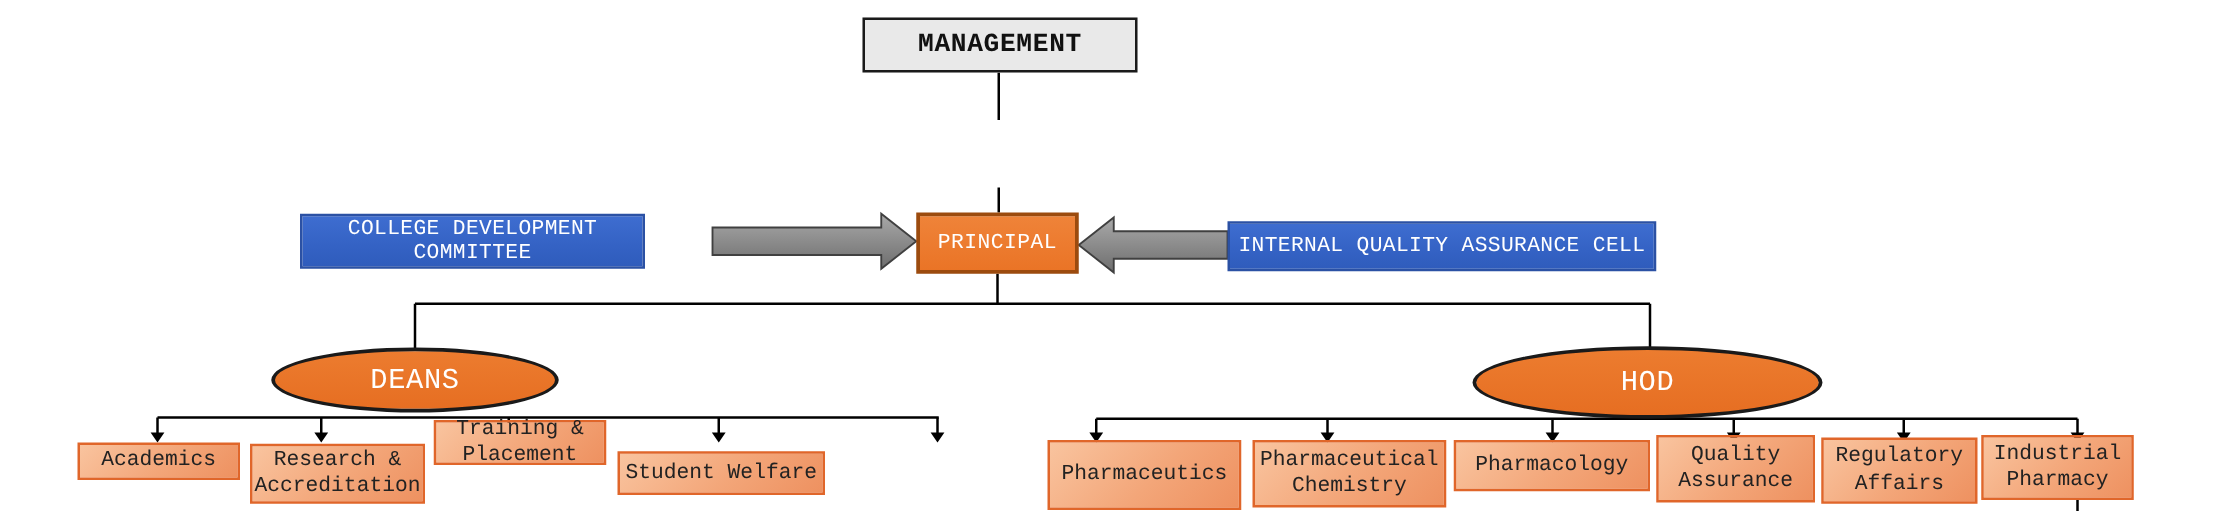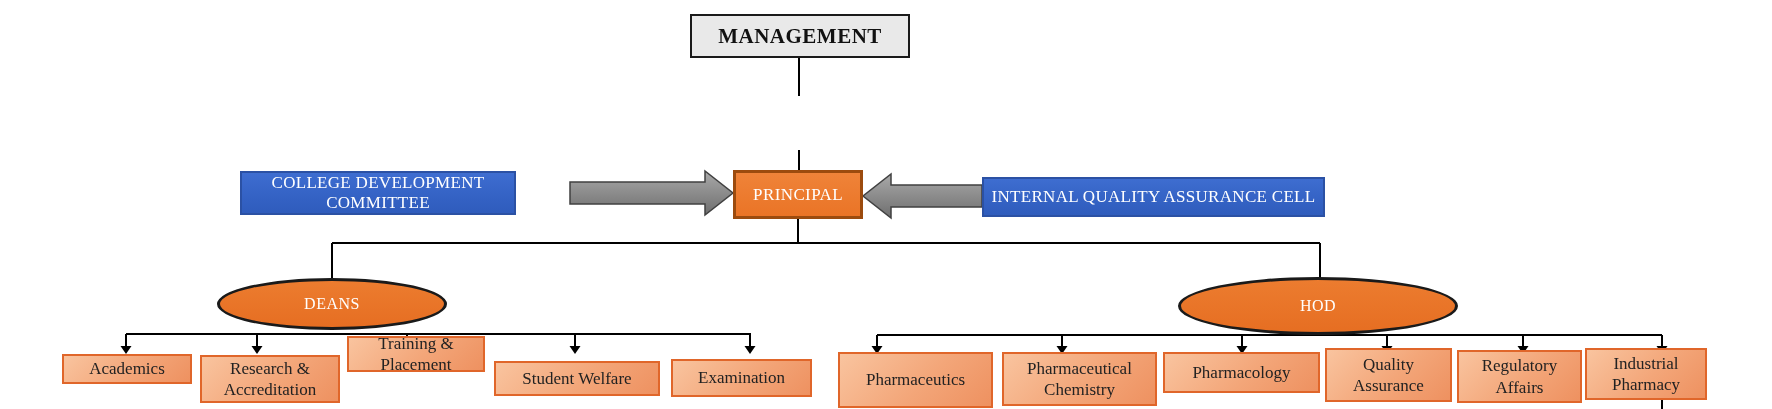--- a/index.html
+++ b/index.html
@@ -1,32 +1,32 @@
 <!DOCTYPE html>
 <html><head>
 <meta charset="utf-8">
 <style>
   html,body{margin:0;padding:0;background:#fff;}
   #canvas{
     position:relative;width:1772px;height:409px;background:#ffffff;overflow:hidden;
-    font-family:Liberation Serif, serif;
+    font-family:Liberation Mono, monospace;
   }
   #wires{position:absolute;left:0;top:0;z-index:1;}
   .node{position:absolute;z-index:2;display:flex;align-items:center;justify-content:center;
         text-align:center;box-sizing:border-box;}
   .mgmt{background:#E9E9E9;border:2px solid #1a1a1a;color:#111;
         font-weight:bold;font-size:21px;letter-spacing:.5px;}
   .blue{background:linear-gradient(180deg,#3E6DD0 0%,#3462C4 60%,#2F5CBC 100%);
         border:2px solid #2B51A4;color:#ffffff;font-size:17px;letter-spacing:.3px;}
   .blue-ellipse{background:linear-gradient(180deg,#3E6FD6 0%,#3363C8 100%);
         border:1px solid #2B52A8;border-radius:50%;color:#fff;font-size:18px;letter-spacing:.3px;}
   .principal{background:linear-gradient(180deg,#EF8339 0%,#EA7426 100%);
         border:3px solid #9C4B0E;color:#fff;font-size:17px;letter-spacing:.4px;}
   .org-ellipse{background:linear-gradient(180deg,#EC7C2F 0%,#E66E22 100%);
-        border:3px solid #1a1a1a;border-radius:50%;color:#fff;font-size:16px;letter-spacing:.5px;}
+        border:3px solid #1a1a1a;border-radius:50%;color:#fff;font-size:23px;letter-spacing:.5px;}
   .dept{background:linear-gradient(135deg,#F9C49F 0%,#F3A679 55%,#EE9160 100%);
         border:2px solid #E0662A;color:#222;font-size:17px;line-height:1.25;padding:1px 4px;}
 </style>
 </head>
 <body>
 
 <div id="canvas">
 
   <svg id="wires" width="1772" height="409" viewBox="0 0 1772 409">
     <defs>
@@ -90,21 +90,20 @@
   <div class="node blue" style="left:982px;top:177px;width:343px;height:40px;">INTERNAL QUALITY ASSURANCE CELL</div>
 
   <div class="node org-ellipse" style="left:217px;top:278px;width:230px;height:52px;">DEANS</div>
 
   <div class="node org-ellipse" style="left:1178px;top:277px;width:280px;height:58px;">HOD</div>
 
   <div class="node dept" style="left:62px;top:354px;width:130px;height:30px;">Academics</div>
   <div class="node dept" style="left:200px;top:355px;width:140px;height:48px;">Research &amp; Accreditation</div>
   <div class="node dept" style="left:347px;top:336px;width:138px;height:36px;">Training &amp; Placement</div>
   <div class="node dept" style="left:494px;top:361px;width:166px;height:35px;">Student Welfare</div>
-  <div class="node dept" style="left:671px;top:359px;width:141px;height:38px;">Examination</div>
 
   <div class="node dept" style="left:838px;top:352px;width:155px;height:56px;">Pharmaceutics</div>
   <div class="node dept" style="left:1002px;top:352px;width:155px;height:54px;">Pharmaceutical Chemistry</div>
   <div class="node dept" style="left:1163px;top:352px;width:157px;height:41px;">Pharmacology</div>
   <div class="node dept" style="left:1325px;top:348px;width:127px;height:54px;">Quality Assurance</div>
   <div class="node dept" style="left:1457px;top:350px;width:125px;height:53px;">Regulatory Affairs</div>
   <div class="node dept" style="left:1585px;top:348px;width:122px;height:52px;">Industrial Pharmacy</div>
 
 </div>
 

